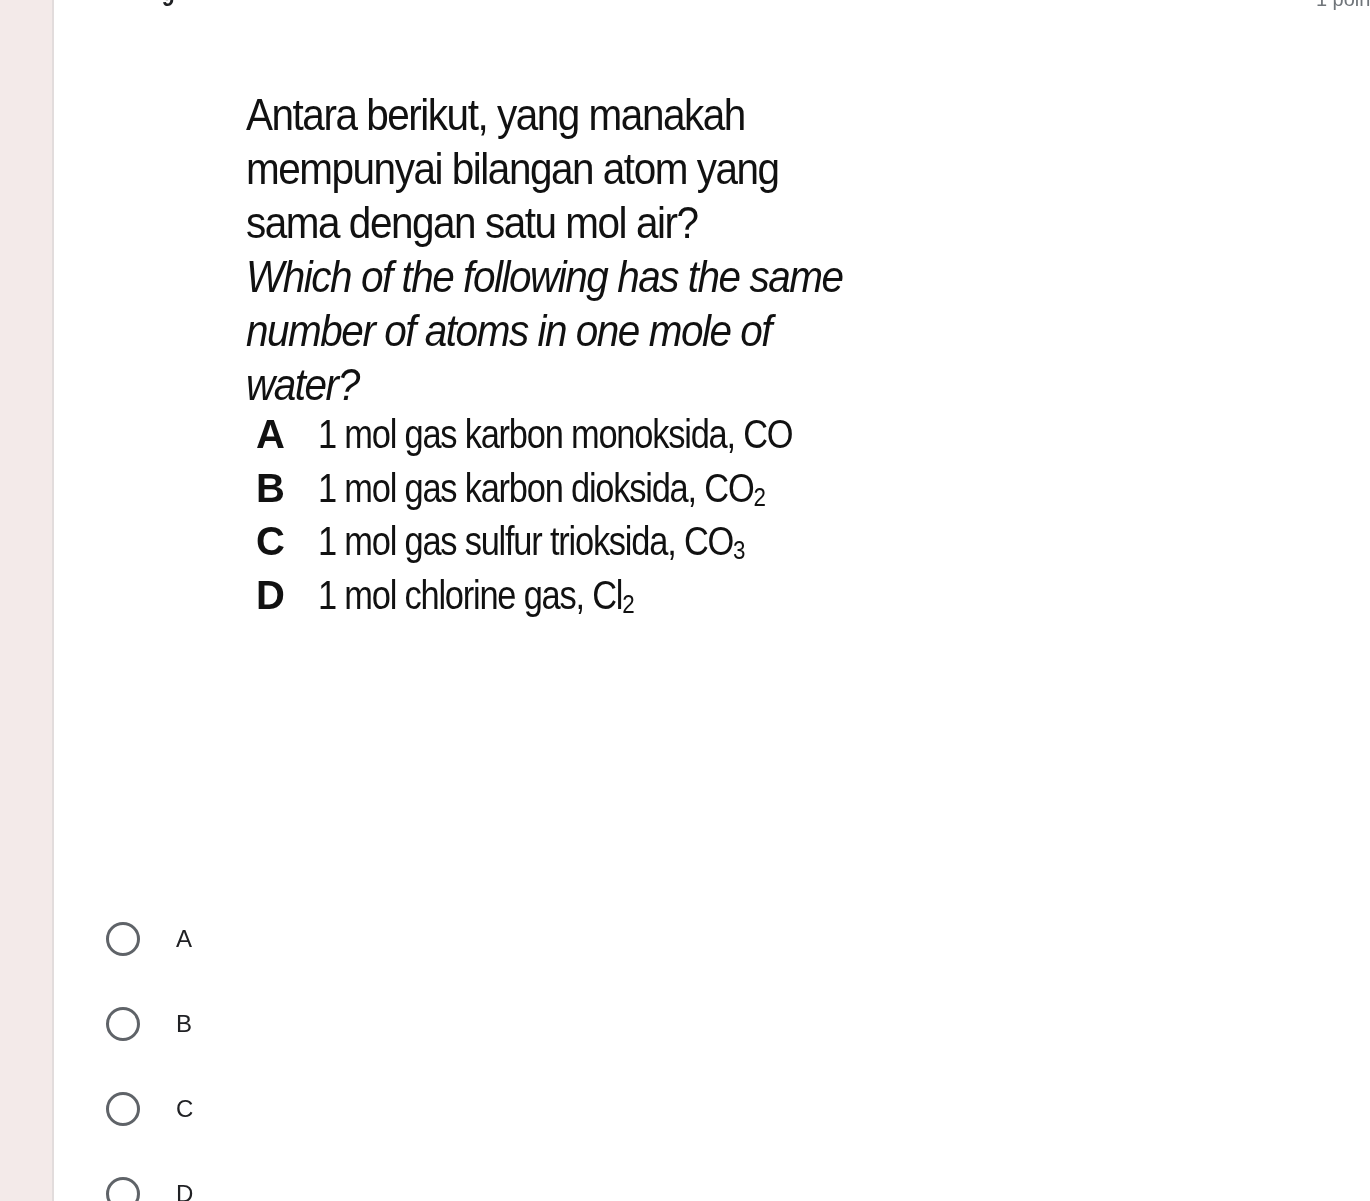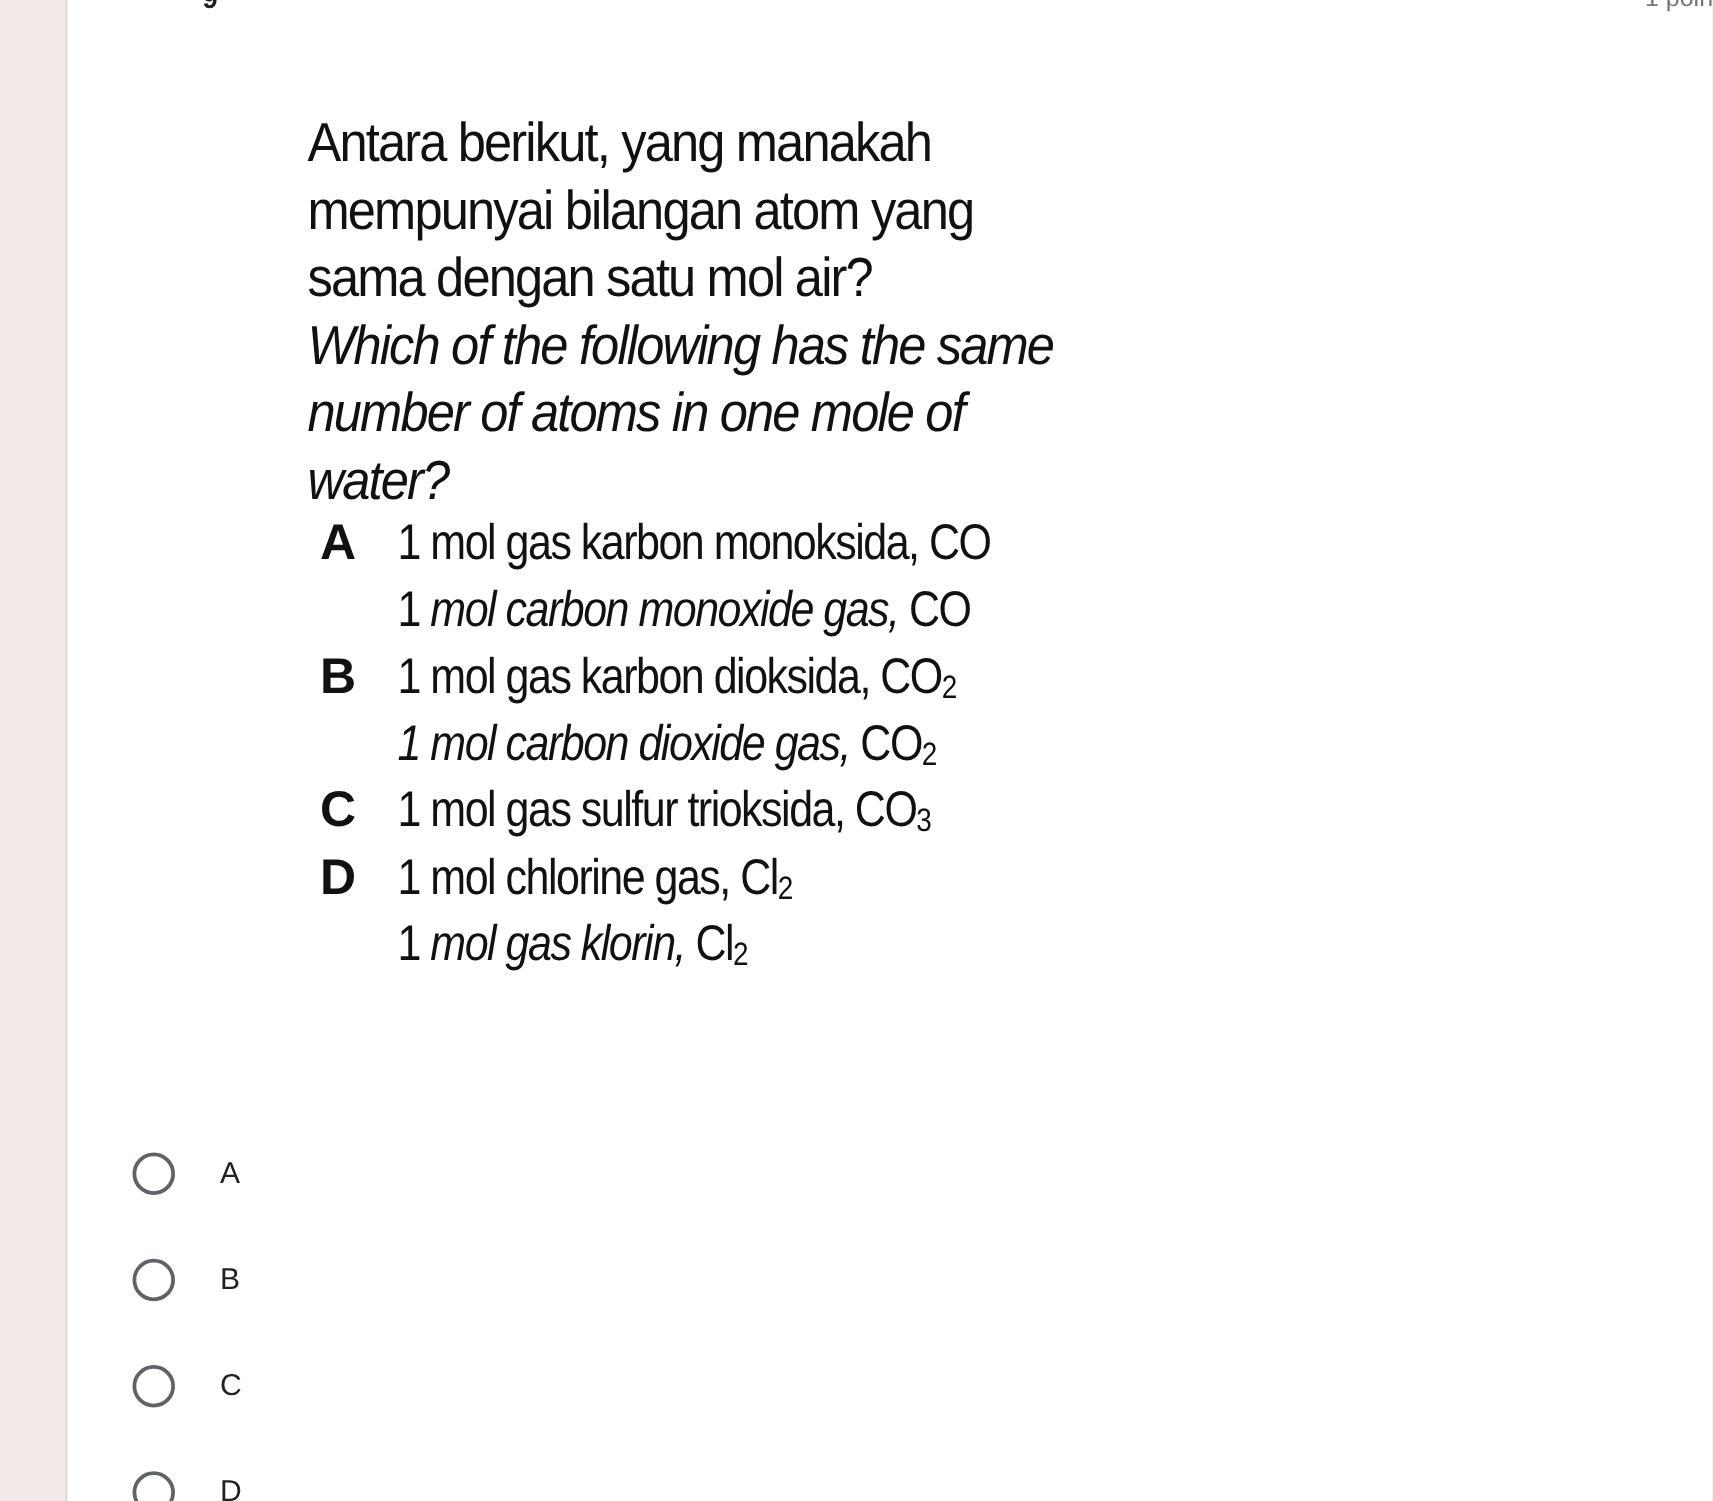--- a/index.html
+++ b/index.html
@@ -137,46 +137,34 @@
     <div class="q-line italic">number of atoms in one mole of</div>
     <div class="q-line italic">water?</div>
   </div>
 
   <div class="opts">
 
     <div class="opt-row">
       <span class="opt-letter">A</span>
       <span class="opt-text"><span>1 mol gas karbon monoksida, </span><span>CO</span><sub></sub></span>
     </div>
-    <div class="opt-row">
-      <span class="opt-letter"></span>
-      <span class="opt-text"><span>1 </span><span class="it">mol carbon monoxide gas,</span><span> CO</span><sub></sub></span>
-    </div>
 
     <div class="opt-row">
       <span class="opt-letter">B</span>
       <span class="opt-text"><span>1 mol gas karbon dioksida, </span><span>CO</span><sub>2</sub></span>
-    </div>
-    <div class="opt-row">
-      <span class="opt-letter"></span>
-      <span class="opt-text"><span></span><span class="it">1 mol carbon dioxide gas,</span><span> CO</span><sub>2</sub></span>
     </div>
 
     <div class="opt-row">
       <span class="opt-letter">C</span>
       <span class="opt-text"><span>1 mol gas sulfur trioksida, </span><span>CO</span><sub>3</sub></span>
     </div>
 
     <div class="opt-row">
       <span class="opt-letter">D</span>
       <span class="opt-text"><span>1 mol chlorine gas, </span><span>Cl</span><sub>2</sub></span>
-    </div>
-    <div class="opt-row">
-      <span class="opt-letter"></span>
-      <span class="opt-text"><span>1 </span><span class="it">mol gas klorin,</span><span> Cl</span><sub>2</sub></span>
     </div>
   </div>
 
   <div class="answers">
     <div class="answer">
       <span class="radio"></span>
       <span class="answer-label">A</span>
     </div>
     <div class="answer">
       <span class="radio"></span>

